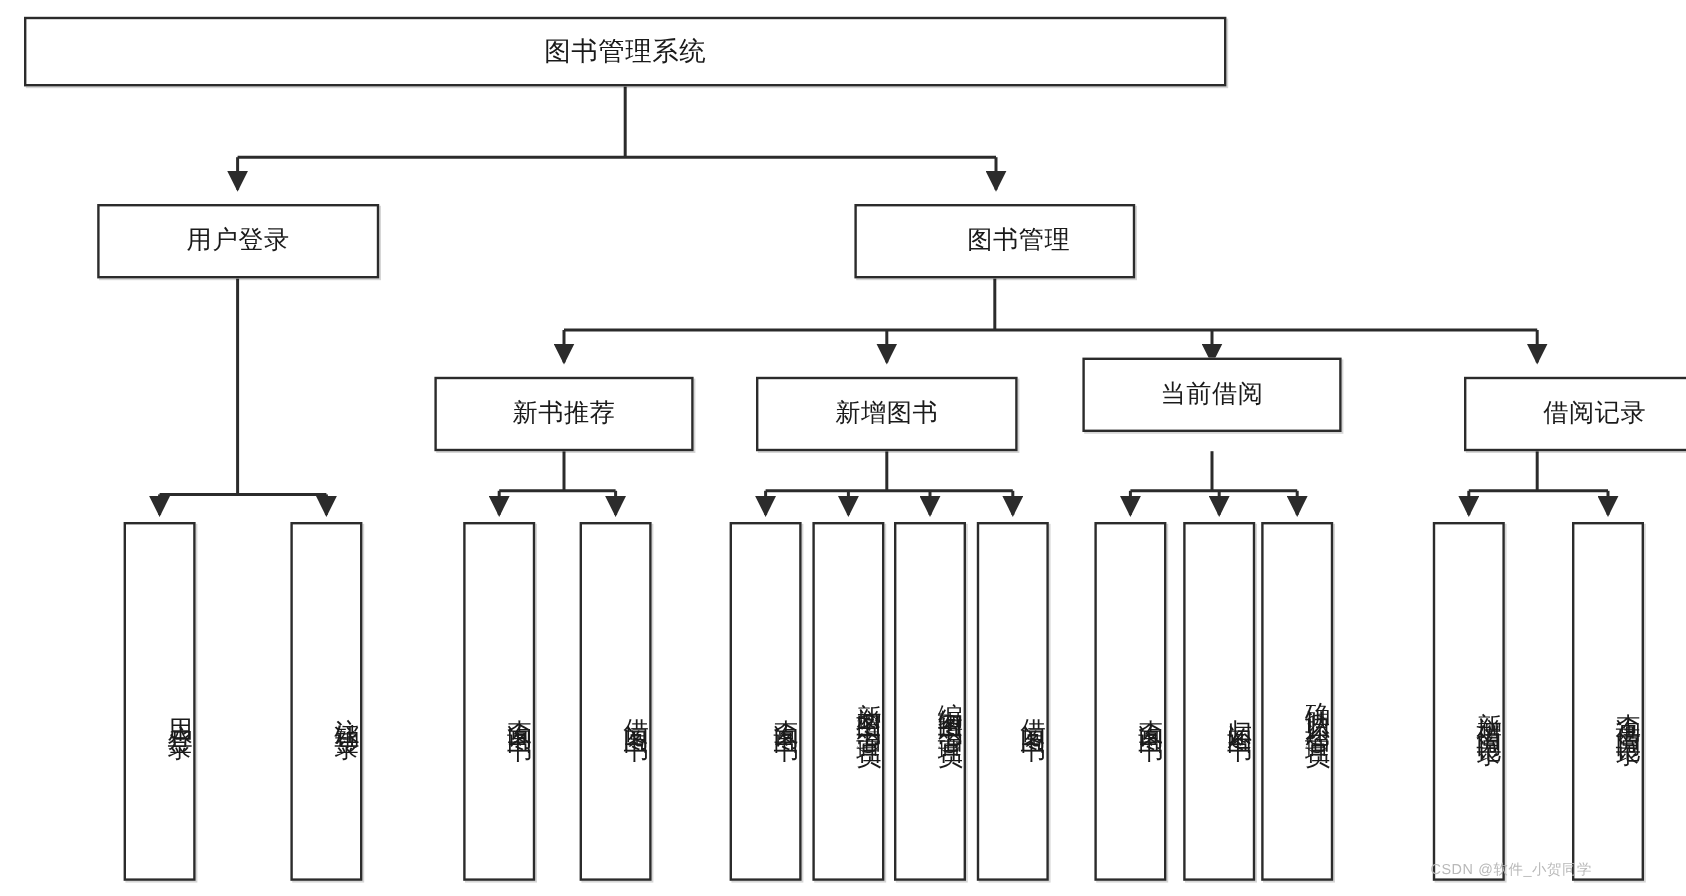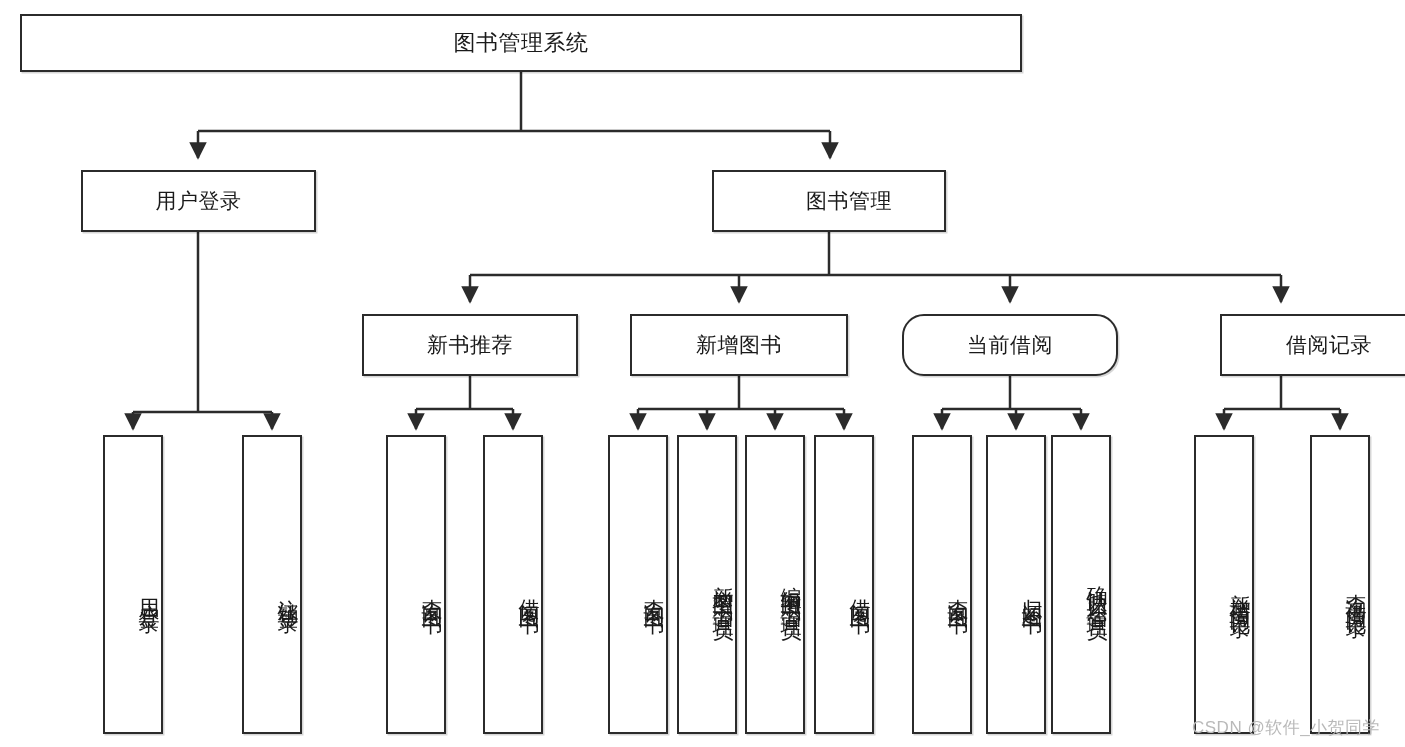--- a/index.html
+++ b/index.html
@@ -48,21 +48,21 @@
     letter-spacing: 5px;
     padding-top: 14px;
     align-items: flex-start;
     justify-content: center;
   }
   .node.root {
     font-size: 22px;
   }
   .watermark {
     position: absolute;
-    font-size: 17px;
+    font-size: 12px;
     color: #b9b9b9;
     white-space: nowrap;
     letter-spacing: 0.5px;
   }
 </style>
 </head>
 <body>
 
 <div id="canvas">
 
@@ -126,21 +126,21 @@
   <div class="node horiz" style="left:712px; top:170px; width:234px; height:62px;padding-left:40px;">
     <span>图书管理</span>
   </div>
 
   <div class="node horiz" style="left:362px; top:314px; width:216px; height:62px;justify-content:center;">
     <span>新书推荐</span>
   </div>
   <div class="node horiz" style="left:630px; top:314px; width:218px; height:62px;">
     <span>新增图书</span>
   </div>
-  <div class="node horiz" style="left:902px; top:314px; width:216px; height:62px;border-radius:22px;">
+  <div class="node horiz" style="left:902px; top:298px; width:216px; height:62px;">
     <span>当前借阅</span>
   </div>
   <div class="node horiz" style="left:1172px; top:314px; width:218px; height:62px;margin-left:48px;">
     <span>借阅记录</span>
   </div>
 
   <div class="node vert" style="left:103px; top:435px; width:60px; height:299px;">
     <span>用户登录</span>
   </div>
   <div class="node vert" style="left:242px; top:435px; width:60px; height:299px;">

